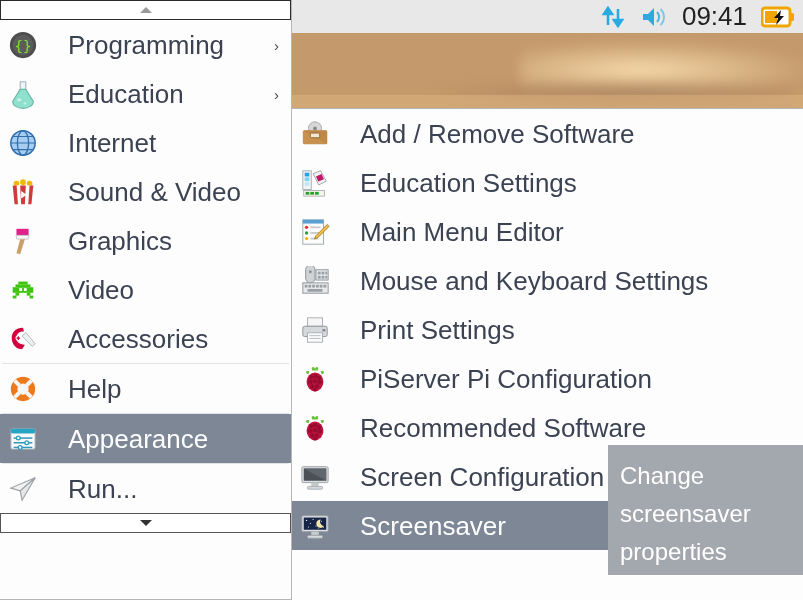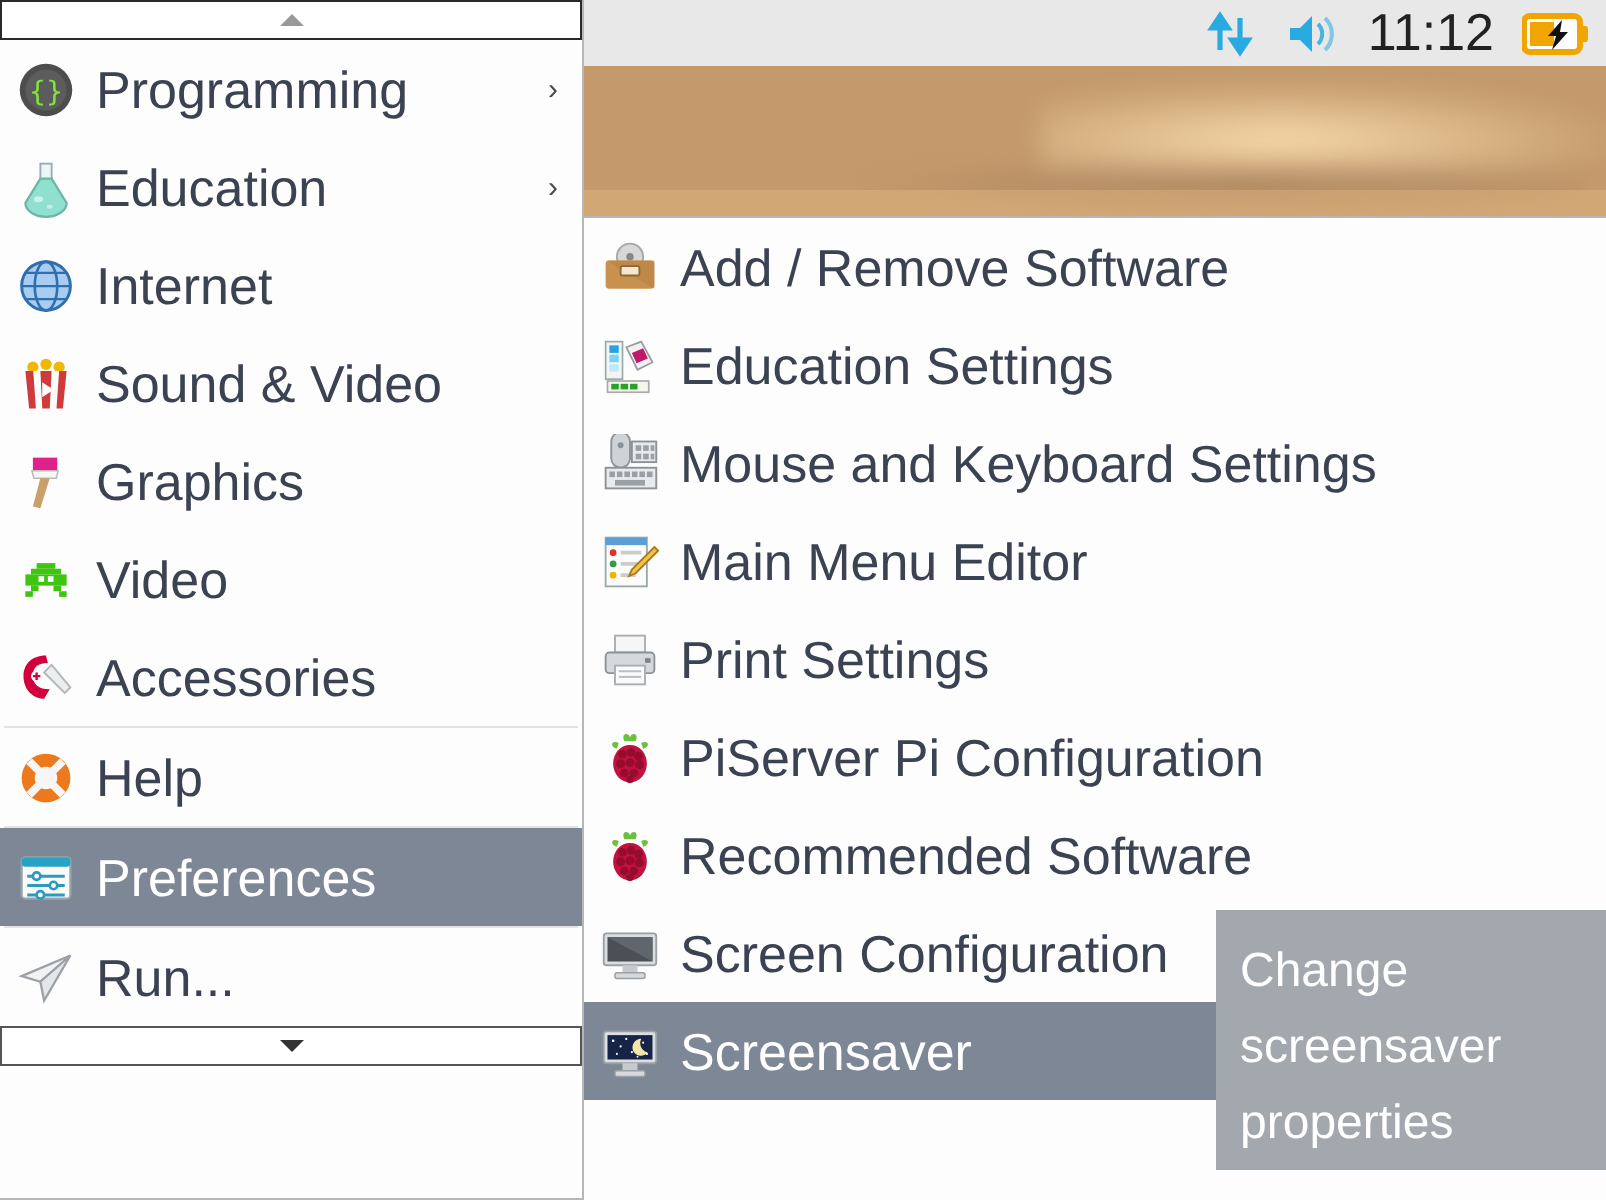--- a/index.html
+++ b/index.html
@@ -74,35 +74,35 @@
     border-top:6px solid #333;
   }
   .menu-item {
     display:flex; align-items:center;
     height:49px; padding-left:8px; gap:10px;
     font-size:26px; color:#3b4252;
     white-space:nowrap;
     position:relative;
   }
   .menu-item .ico { width:30px; height:30px; flex:none; display:block; }
-  .menu-item .lbl { line-height:1; }
+  .menu-item .lbl { line-height:1;margin-left:20px; }
   .menu-item.selected { background:#7d8795; color:#ffffff; }
   .sep { height:1px; background:#e3e3e3; margin:0 2px; }
   .arrow-right {
     position:absolute; right:12px; top:50%; transform:translateY(-50%);
     font-size:15px; color:#4a4a4a;
   }
 
   
   #sub-menu { left:291px; top:108px; width:512px; height:492px; border-right:none; border-bottom:none;}
   #sub-menu .menu-item { height:49px; font-size:26px; }
 
   
   #tooltip {
-    position:absolute; left:608px; top:455px; width:195px; height:130px;
+    position:absolute; left:608px; top:445px; width:195px; height:130px;
     background:#a3a7ae;
     color:#ffffff;
     font-size:24px; line-height:38px;
     padding:12px 0 0 12px;
     z-index:70;
   }
   #tooltip .tt-line { display:block; white-space:nowrap; }
 
   
   .ico svg { display:block; width:100%; height:100%; }
@@ -126,21 +126,21 @@
   </span>
 
   <span class="tray-icon">
     <svg width="28" height="26" viewBox="0 0 28 26">
       <path d="M3 10 L8 10 L14 4 L14 22 L8 16 L3 16 Z" fill="#29abe2"></path>
       <path d="M17 8 a7 7 0 0 1 0 10" stroke="#29abe2" stroke-width="2" fill="none" opacity=".85"></path>
       <path d="M20.5 5 a11 11 0 0 1 0 16" stroke="#29abe2" stroke-width="2" fill="none" opacity=".55"></path>
     </svg>
   </span>
 
-  <span class="clock">11:12</span>
+  <span class="clock">09:41</span>
 
   <span class="tray-icon">
     <svg width="34" height="22" viewBox="0 0 34 22">
       <rect x="1" y="2" width="28" height="18" rx="3" fill="#fff" stroke="#f0a500" stroke-width="3"></rect>
       <rect x="29" y="7" width="4" height="8" rx="1.5" fill="#f0a500"></rect>
       <rect x="4" y="5" width="12" height="12" fill="#f0a500"></rect>
       <path d="M20 4 L13 12 L17 12 L15 19 L23 10 L19 10 Z" fill="#111"></path>
     </svg>
   </span>
 </div>
@@ -266,21 +266,21 @@
               <path d="M6 20 h20"></path>
               <path d="M6 25 h20"></path>
             </g>
             <g fill="#fff" stroke="#2a9bbd" stroke-width="1.4">
               <circle cx="11" cy="15" r="2"></circle>
               <circle cx="20" cy="20" r="2"></circle>
               <circle cx="13" cy="25" r="2"></circle>
             </g>
           </svg>
         </span>
-        <span class="lbl">Preferences</span>
+        <span class="lbl">Appearance</span>
       </div>
       <div class="sep"></div>
       <div class="menu-item">
         <span class="ico">
           <svg viewBox="0 0 32 32">
             <path d="M29 4 L3 15 L13 18 Z" fill="#f2f2f2" stroke="#9aa0a6" stroke-width="1.2"></path>
             <path d="M29 4 L13 18 L15 28 Z" fill="#e4e6e8" stroke="#9aa0a6" stroke-width="1.2"></path>
           </svg>
         </span>
         <span class="lbl">Run...</span>
@@ -319,20 +319,36 @@
             <rect x="6" y="25.5" width="4" height="3" fill="#28a228"></rect>
             <rect x="11" y="25.5" width="4" height="3" fill="#28a228"></rect>
             <rect x="16" y="25.5" width="4" height="3" fill="#28a228"></rect>
           </svg>
         </span>
         <span class="lbl">Education Settings</span>
       </div>
       <div class="menu-item">
         <span class="ico">
           <svg viewBox="0 0 32 32">
+            <rect x="3" y="3" width="22" height="26" fill="#fcfcfc" stroke="#9aa" stroke-width="1"></rect>
+            <rect x="3" y="3" width="22" height="4" fill="#5a9fd4"></rect>
+            <circle cx="7" cy="11" r="1.8" fill="#e03131"></circle>
+            <circle cx="7" cy="17" r="1.8" fill="#2f9e44"></circle>
+            <circle cx="7" cy="23" r="1.8" fill="#f0b400"></circle>
+            <rect x="11" y="10" width="11" height="2" fill="#ccc"></rect>
+            <rect x="11" y="16" width="11" height="2" fill="#ccc"></rect>
+            <rect x="11" y="22" width="8" height="2" fill="#ccc"></rect>
+            <path d="M29 8 L31 10 L19 22 L15.5 23.5 L17 20 Z" fill="#f2c14e" stroke="#a87c18" stroke-width="1"></path>
+          </svg>
+        </span>
+        <span class="lbl">Main Menu Editor</span>
+      </div>
+      <div class="menu-item">
+        <span class="ico">
+          <svg viewBox="0 0 32 32">
             <path d="M6 4 a5 5 0 0 1 10 0 v9 a5 5 0 0 1 -10 0 Z" fill="#cfd3d6" stroke="#8d9296"></path>
             <circle cx="11" cy="6" r="1.6" fill="#8d9296"></circle>
             <rect x="17" y="4" width="13" height="11" fill="#e8eaec" stroke="#8d9296"></rect>
             <g fill="#9aa0a4">
               <rect x="19" y="6" width="3" height="3"></rect>
               <rect x="23" y="6" width="3" height="3"></rect>
               <rect x="27" y="6" width="2" height="3"></rect>
               <rect x="19" y="10.5" width="3" height="3"></rect>
               <rect x="23" y="10.5" width="3" height="3"></rect>
               <rect x="27" y="10.5" width="2" height="3"></rect>
@@ -343,36 +359,20 @@
               <rect x="9" y="20" width="3" height="3"></rect>
               <rect x="13" y="20" width="3" height="3"></rect>
               <rect x="17" y="20" width="3" height="3"></rect>
               <rect x="21" y="20" width="3" height="3"></rect>
               <rect x="25" y="20" width="3" height="3"></rect>
               <rect x="8" y="24.5" width="16" height="3"></rect>
             </g>
           </svg>
         </span>
         <span class="lbl">Mouse and Keyboard Settings</span>
-      </div>
-      <div class="menu-item">
-        <span class="ico">
-          <svg viewBox="0 0 32 32">
-            <rect x="3" y="3" width="22" height="26" fill="#fcfcfc" stroke="#9aa" stroke-width="1"></rect>
-            <rect x="3" y="3" width="22" height="4" fill="#5a9fd4"></rect>
-            <circle cx="7" cy="11" r="1.8" fill="#e03131"></circle>
-            <circle cx="7" cy="17" r="1.8" fill="#2f9e44"></circle>
-            <circle cx="7" cy="23" r="1.8" fill="#f0b400"></circle>
-            <rect x="11" y="10" width="11" height="2" fill="#ccc"></rect>
-            <rect x="11" y="16" width="11" height="2" fill="#ccc"></rect>
-            <rect x="11" y="22" width="8" height="2" fill="#ccc"></rect>
-            <path d="M29 8 L31 10 L19 22 L15.5 23.5 L17 20 Z" fill="#f2c14e" stroke="#a87c18" stroke-width="1"></path>
-          </svg>
-        </span>
-        <span class="lbl">Main Menu Editor</span>
       </div>
       <div class="menu-item">
         <span class="ico">
           <svg viewBox="0 0 32 32">
             <rect x="8" y="3" width="16" height="9" fill="#f6f6f6" stroke="#a8aeb2"></rect>
             <rect x="3" y="12" width="26" height="11" rx="2" fill="#d5d9dc" stroke="#8d9296"></rect>
             <rect x="24" y="15" width="3" height="2.5" fill="#7f868b"></rect>
             <rect x="8" y="19" width="16" height="10" fill="#fbfbfb" stroke="#a8aeb2"></rect>
             <g stroke="#b9bfc3" stroke-width="1.1">
               <path d="M10 22 h12"></path>

